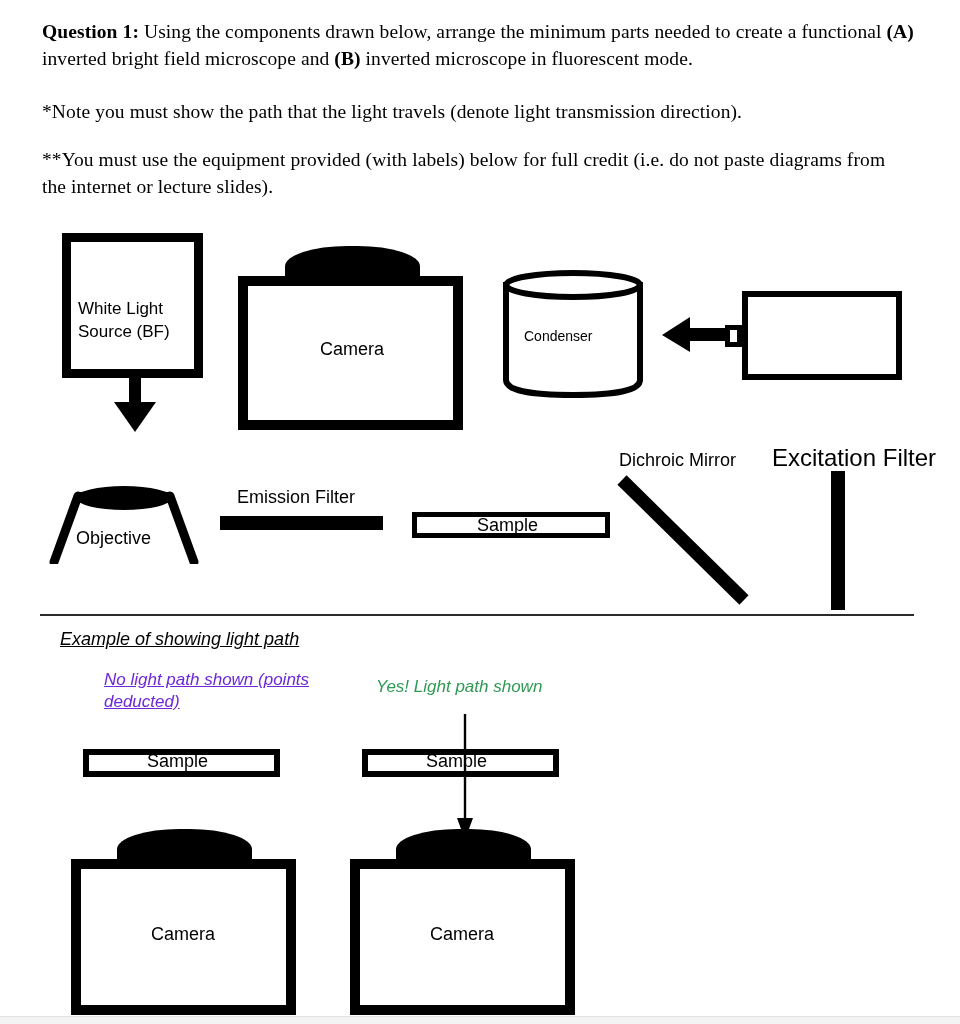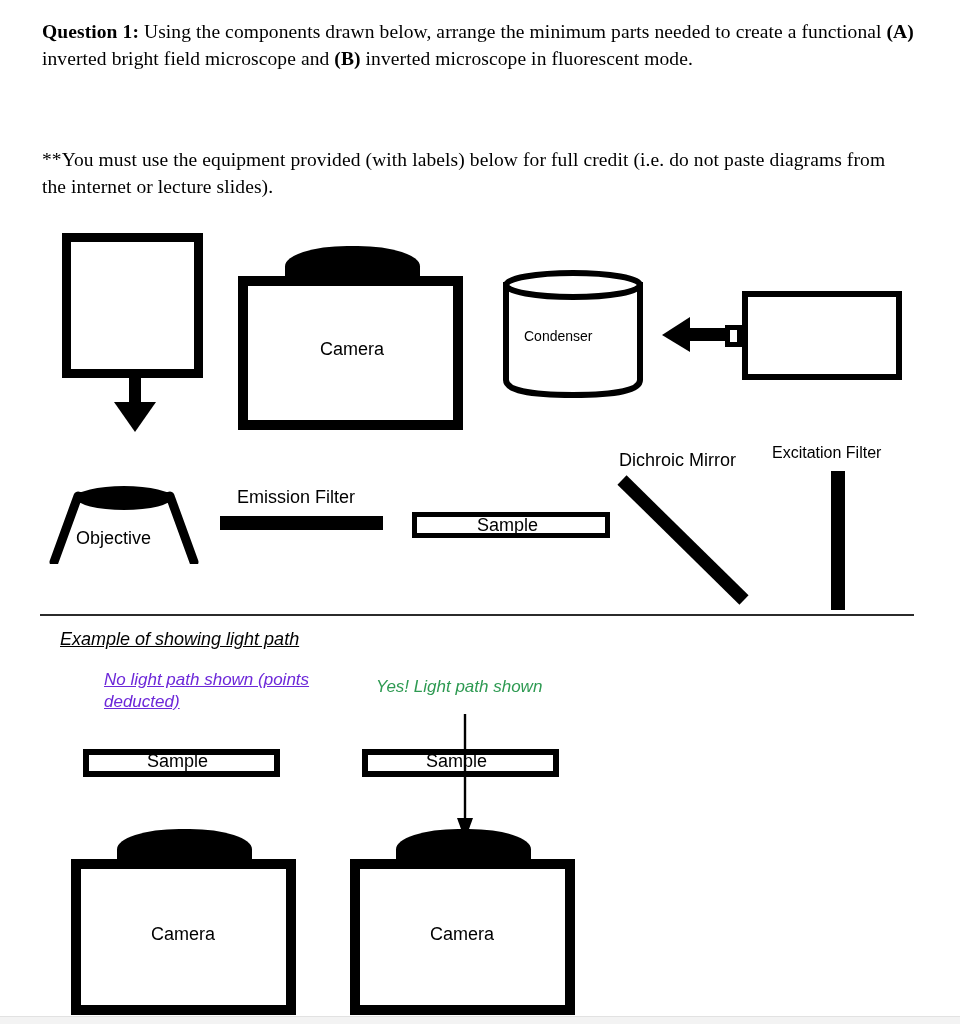--- a/index.html
+++ b/index.html
@@ -148,21 +148,21 @@
   
   #dichroic-label {
     left: 619px; top: 450px;
     font-size: 18px;
   }
   #dichroic-line { left: 610px; top: 468px; width: 146px; height: 144px; }
 
   
   #excitation-label {
     left: 772px; top: 444px;
-    font-size: 16px;
+    font-size: 24px;
   }
   #excitation-bar {
     left: 831px; top: 471px;
     width: 14px; height: 139px;
     background: #000;
   }
 
   
   #pieces-note {
     left: 60px; top: 585px;
@@ -271,24 +271,26 @@
     border-top: 1px solid #e2e2e2;
   }
 </style>
 </head>
 <body>
 
 <div id="page">
 
   <div class="qtext" id="q-line-1"><b>Question 1:</b><span> Using the components drawn below, arrange the minimum parts needed to create a functional </span><b>(A)</b><span> inverted bright field microscope and </span><b>(B)</b><span> inverted microscope in fluorescent mode.</span></div>
 
+  <div class="qtext" id="q-line-2">*Note you must show the path that the light travels (denote light transmission direction).</div>
 
   <div class="qtext" id="q-line-3">**You must use the equipment provided (with labels) below for full credit (i.e. do not paste diagrams from the internet or lecture slides).</div>
 
   <div class="shape" id="wls-box"></div>
+  <div class="lbl" id="wls-label">White Light Source (BF)</div>
   <svg class="shape" id="wls-arrow" viewBox="0 0 50 60">
     <rect x="19" y="0" width="12" height="32" fill="#000"></rect>
     <polygon points="4,28 46,28 25,58" fill="#000"></polygon>
   </svg>
 
   <div class="shape" id="cam-top-lens"></div>
   <div class="shape" id="cam-top-body"></div>
   <div class="lbl" id="cam-top-label">Camera</div>
 
   <svg class="shape" id="condenser-wrap" viewBox="0 0 150 134">

